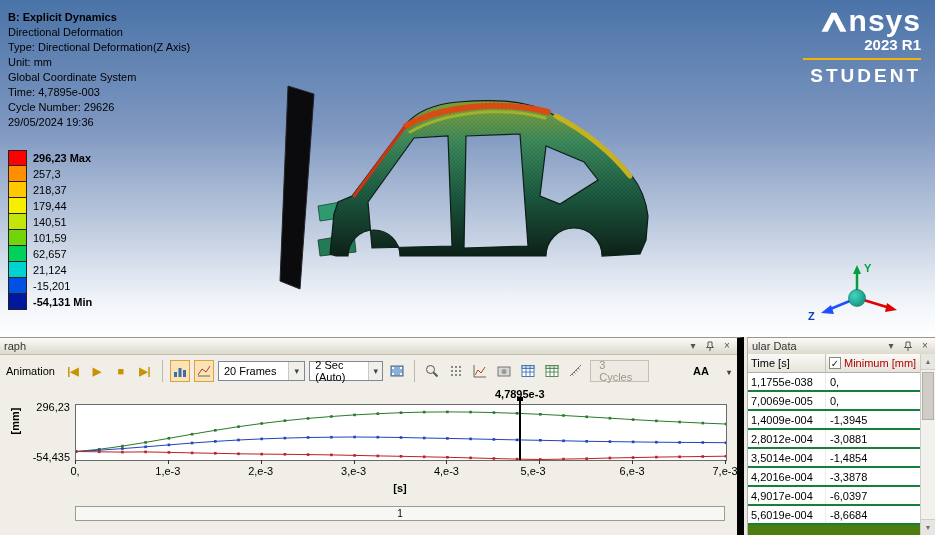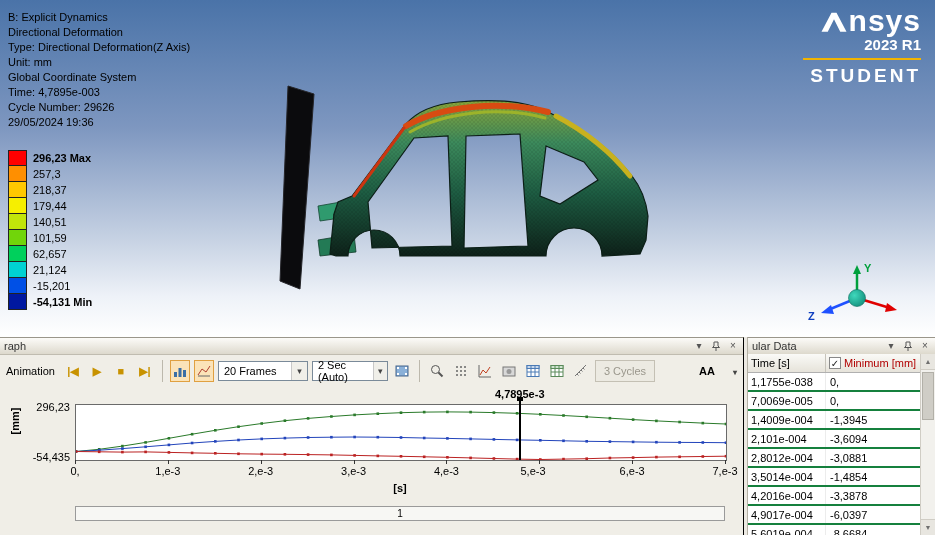--- a/index.html
+++ b/index.html
@@ -4,38 +4,38 @@
 <style>
   html,body{margin:0;padding:0;}
   .app{position:relative;width:935px;height:535px;font-family:"Liberation Sans",sans-serif;
        background:#ece9e2;overflow:hidden;font-size:11px;color:#000;}
 
   
   .viewport{position:absolute;left:0;top:0;width:935px;height:337px;
     background:linear-gradient(180deg,#4a73a8 0%,#7e97c0 38%,#c4d0e2 70%,#eef2f8 88%,#ffffff 100%);}
   .scene{position:absolute;left:0;top:0;pointer-events:none;}
   .info-block{position:absolute;left:8px;top:10px;line-height:15px;}
-  .info-title{font-weight:normal;}
+  .info-title{font-weight:bold;}
   .legend{position:absolute;left:8px;top:150px;}
   .lg-row{display:flex;height:16px;align-items:center;}
   .lg-cell{width:19px;height:16px;border:1px solid #222;border-top:none;box-sizing:border-box;}
   .lg-row:first-child .lg-cell{border-top:1px solid #222;}
   .lg-lab{margin-left:6px;white-space:nowrap;}
   .lg-lab.b{font-weight:bold;}
   .logo{position:absolute;right:14px;top:8px;text-align:right;color:#fff;}
   .logo-brand{display:flex;align-items:flex-end;justify-content:flex-end;}
   .logo-brand span{font-size:30px;font-weight:bold;line-height:26px;letter-spacing:1px;}
   .logo-version{font-size:15px;font-weight:bold;margin-top:2px;}
   .gold-line{height:2px;width:118px;background:#f2b400;margin:5px 0 5px auto;}
   .logo-edition{font-size:19px;font-weight:bold;letter-spacing:3px;}
   .triad{position:absolute;left:800px;top:258px;}
 
   
   .panel{position:absolute;top:337px;height:198px;background:#f0eee7;border-top:1px solid #9a968a;box-sizing:border-box;}
-  .graph-panel{left:0;width:744px;border-right:1px solid #000000;}
+  .graph-panel{left:0;width:744px;border-right:7px solid #000000;}
   .tab-panel{left:747px;width:188px;background:#4d7c0f;border-left:1px solid #b5b1a5;}
   .panel-title{height:16px;display:flex;align-items:center;padding:0 4px;
     background:linear-gradient(#fcfbf8,#ddd9cd);border-bottom:1px solid #c0bcb0;color:#333;}
   .pt-icons{margin-left:auto;display:flex;align-items:center;gap:5px;color:#555;}
   .pt-icons .gi{width:12px;text-align:center;cursor:default;font-size:10px;line-height:12px;}
 
   
   .toolbar{height:32px;display:flex;align-items:center;gap:4px;padding:0 6px;}
   .tb-label{margin-right:4px;}
   .tbtn{height:22px;min-width:20px;display:flex;align-items:center;justify-content:center;
@@ -514,24 +514,20 @@
           </div>
           <div class="trow">
             <div class="tc1">7,0069e-005</div>
             <div class="tc2">0,</div>
           </div>
           <div class="trow">
             <div class="tc1">1,4009e-004</div>
             <div class="tc2">-1,3945</div>
           </div>
           <div class="trow">
-            <div class="tc1">2,101e-004</div>
-            <div class="tc2">-3,6094</div>
-          </div>
-          <div class="trow">
             <div class="tc1">2,8012e-004</div>
             <div class="tc2">-3,0881</div>
           </div>
           <div class="trow">
             <div class="tc1">3,5014e-004</div>
             <div class="tc2">-1,4854</div>
           </div>
           <div class="trow">
             <div class="tc1">4,2016e-004</div>
             <div class="tc2">-3,3878</div>

